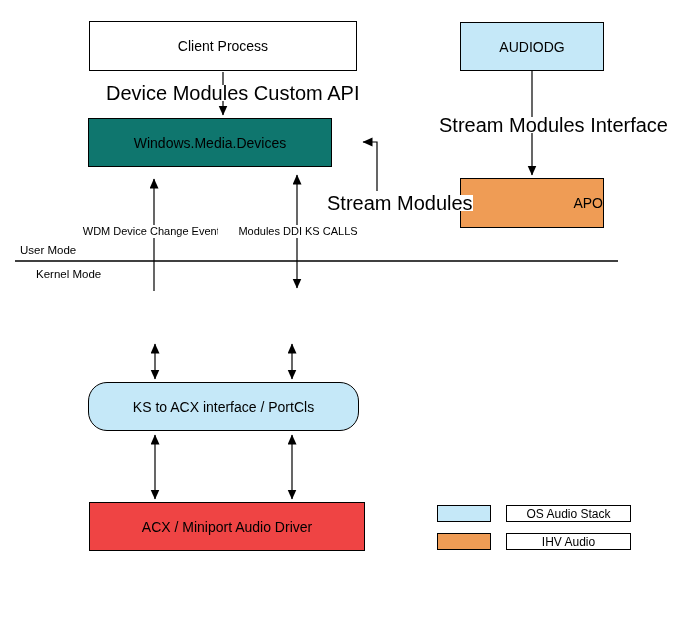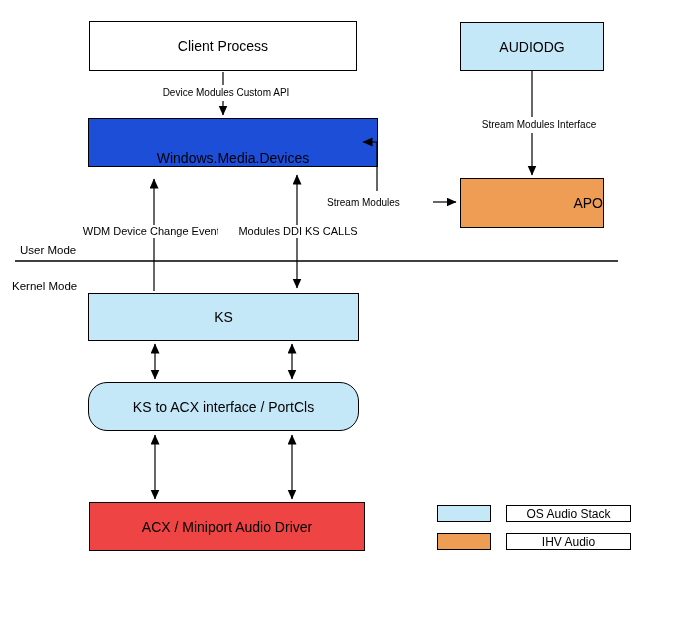--- a/index.html
+++ b/index.html
@@ -26,21 +26,21 @@
   #arrow-layer {
     position: absolute;
     left: 0; top: 0;
     width: 684px; height: 621px;
     pointer-events: none;
   }
   .edge-label {
     position: absolute;
     background: #ffffff;
     text-align: center;
-    font-size: 10px;
+    font-size: 20px;
     line-height: 16px;
     white-space: nowrap;
   }
   .edge-label.small { font-size: 11px; line-height: 13px; }
   .mode-label {
     position: absolute;
     font-size: 11.5px;
     line-height: 13px;
     white-space: nowrap;
   }
@@ -68,31 +68,28 @@
 <div id="canvas">
 
   <div class="box white-fill" style="left:89px; top:21px; width:268px; height:50px;">
     <span>Client Process</span>
   </div>
 
   <div class="box" style="left: 460px; top: 22px; width: 144px; height: 49px; background-color: rgb(197, 232, 248);">
     <span>AUDIODG</span>
   </div>
 
-  <div class="box" style="left: 88px; top: 118px; width: 290px; height: 49px; background-color: #1d4ed8; align-items: flex-end;">
+  <div class="box" style="left: 88px; top: 118px; width: 244px; height: 49px; background-color: #0f766e;">
     <span>Windows.Media.Devices</span>
   </div>
 
   <div class="box" style="left: 460px; top: 178px; width: 144px; height: 50px; background-color: rgb(239, 156, 85); justify-content: flex-end;">
     <span>APO</span>
   </div>
 
-  <div class="box" style="left: 88px; top: 293px; width: 271px; height: 48px; background-color: rgb(197, 232, 248);">
-    <span>KS</span>
-  </div>
 
   <div class="box" style="left: 88px; top: 382px; width: 271px; height: 49px; background-color: rgb(197, 232, 248); border-radius: 19px;">
     <span>KS to ACX interface / PortCls</span>
   </div>
 
   <div class="box" style="left: 89px; top: 502px; width: 276px; height: 49px; background-color: #ef4444;">
     <span>ACX / Miniport Audio Driver</span>
   </div>
 
   <svg id="arrow-layer" viewBox="0 0 684 621" xmlns="http://www.w3.org/2000/svg">
@@ -124,21 +121,21 @@
 
   <div class="edge-label" style="left:439px; top:117px; width:200px;">Stream Modules Interface</div>
 
   <div class="edge-label" style="left:327px; top:195px;">Stream Modules</div>
 
   <div class="edge-label small" style="left:74px; top:225px; width:160px;">WDM Device Change Events</div>
 
   <div class="edge-label small" style="left:218px; top:225px; width:160px;">Modules DDI KS CALLS</div>
 
   <div class="mode-label" style="left:20px; top:244px;">User Mode</div>
-  <div class="mode-label" style="left:12px; top:268px;margin-top:12px;">Kernel Mode</div>
+  <div class="mode-label" style="left:36px; top:268px;">Kernel Mode</div>
 
   <div class="legend-swatch" style="left: 437px; top: 505px; background-color: rgb(197, 232, 248);"></div>
   <div class="legend-box" style="left:506px; top:505px;">
     <span>OS Audio Stack</span>
   </div>
 
   <div class="legend-swatch" style="left: 437px; top: 533px; background-color: rgb(239, 156, 85);"></div>
   <div class="legend-box" style="left:506px; top:533px;">
     <span>IHV Audio</span>
   </div>

